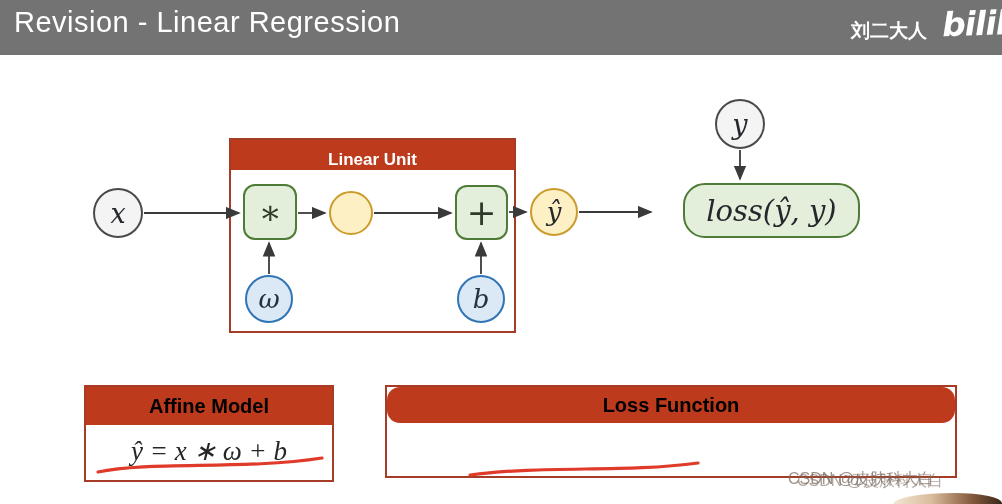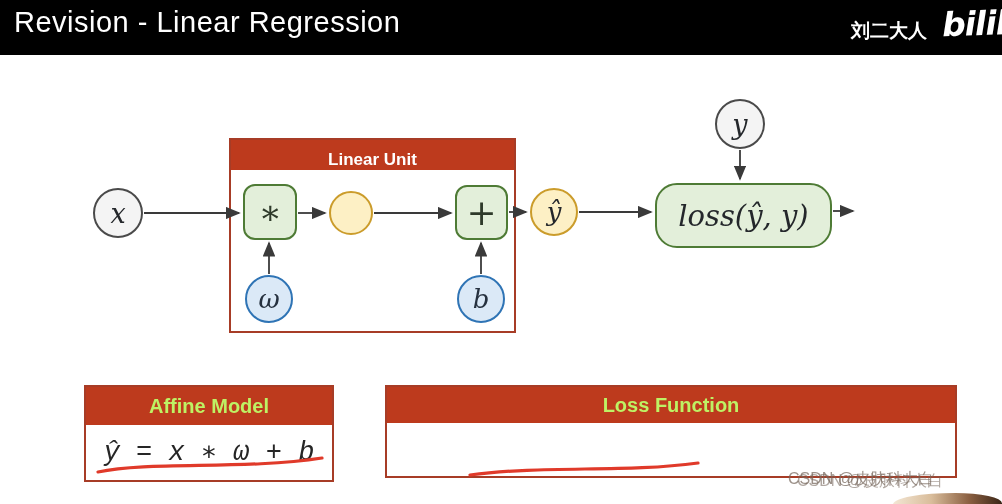--- a/index.html
+++ b/index.html
@@ -1,19 +1,19 @@
 <!DOCTYPE html>
 <html><head>
 <meta charset="utf-8">
 <style>
   html,body{margin:0;padding:0;background:#fff;}
   .slide{position:relative;width:1002px;height:504px;background:#ffffff;overflow:hidden;
          font-family:"Liberation Sans",sans-serif;}
   
-  .banner{position:absolute;left:0;top:0;width:1002px;height:55px;background:#000000;z-index:4;}
+  .banner{position:absolute;left:0;top:0;width:1002px;height:55px;background:#737373;z-index:4;}
   .banner-title{position:absolute;left:14px;top:6px;font-size:29px;color:#ffffff;font-weight:400;letter-spacing:.5px;}
   .banner-author{position:absolute;right:75px;top:18px;font-size:19px;color:#ffffff;font-weight:600;}
   .banner-logo{position:absolute;left:942px;top:4px;font-size:33px;color:#ffffff;font-weight:700;
                font-style:italic;font-family:"DejaVu Sans",sans-serif;letter-spacing:-1px;transform:rotate(-2deg);}
   
   svg.overlay{position:absolute;left:0;top:0;z-index:2;pointer-events:none;}
   
   .node{position:absolute;display:flex;align-items:center;justify-content:center;z-index:3;box-sizing:border-box;
         font-family:"DejaVu Serif","Liberation Serif",serif;font-style:italic;color:#24272b;}
   .circle{border-radius:50%;}
@@ -22,24 +22,24 @@
   .blue-node{background:#dbe9f7;border:2px solid #2f74b5;}
   .green-box{background:#e3efda;border:2.5px solid #4e7b35;border-radius:12px;}
   .lu-frame{position:absolute;left:229px;top:138px;width:287px;height:195px;border:2px solid #a73c26;
             box-sizing:border-box;z-index:1;background:transparent;}
   .lu-header{position:absolute;left:0;top:0;width:100%;height:30px;background:#bd3a1d;display:flex;
              align-items:flex-end;justify-content:center;color:#fff;font-size:17px;font-weight:600;}
   .op-glyph{font-style:normal;font-family:"DejaVu Serif",serif;color:#2e3a2a;}
   .ellipse-node{border-radius:50%;}
   
   .panel{position:absolute;border:2px solid #a73c26;box-sizing:border-box;background:#fff;z-index:1;}
-  .panel-header{width:100%;background:#bd3a1d;color:#bef264;display:flex;align-items:center;justify-content:center;
+  .panel-header{width:100%;background:#bd3a1d;color:#000000;display:flex;align-items:center;justify-content:center;
                 font-size:20px;font-weight:600;box-sizing:border-box;}
   .panel-formula{width:100%;display:flex;align-items:center;justify-content:center;
-                 font-family:Liberation Mono, monospace;font-style:italic;font-size:27px;color:#262626;}
+                 font-family:Liberation Serif, serif;font-style:italic;font-size:27px;color:#262626;}
   
   .watermark{position:absolute;z-index:6;font-size:16px;color:rgba(118,102,92,0.72);white-space:nowrap;}
   .head-blob{position:absolute;left:893px;top:493px;width:109px;height:12px;z-index:5;
              border-radius:60% 45% 0 0 / 100% 90% 0 0;
              background:linear-gradient(90deg,#f3e6d4 0%,#d9bd9b 35%,#8a5f41 70%,#3a2517 100%);}
 </style>
 </head>
 <body>
 
 <div class="slide">
@@ -98,40 +98,40 @@
   </div>
 
   <div class="node circle blue-node" style="left:457px;top:275px;width:48px;height:48px;font-size:26px;color:#26313f;">
     <span>b</span>
   </div>
 
   <div class="node circle yellow-node" style="left:530px;top:188px;width:48px;height:48px;font-size:26px;">
     <span>ŷ</span>
   </div>
 
-  <div class="node green-box" style="left:655px;top:183px;width:177px;height:65px;border-radius:22px;font-size:29px;">
+  <div class="node green-box" style="left:683px;top:183px;width:177px;height:55px;border-radius:22px;font-size:29px;">
     <span>loss(ŷ, y)</span>
   </div>
 
   <div class="node circle gray-node" style="left:715px;top:99px;width:50px;height:50px;font-size:27px;">
     <span>y</span>
   </div>
 
 
   <div class="panel" style="left:84px;top:385px;width:250px;height:97px;">
     <div class="panel-header" style="height:38px;">
       <span>Affine Model</span>
     </div>
     <div class="panel-formula" style="height:52px;">
       <span>ŷ = x ∗ ω + b</span>
     </div>
   </div>
 
   <div class="panel" style="left:385px;top:385px;width:572px;height:93px;">
-    <div class="panel-header" style="height:36px;">
+    <div class="panel-header" style="height:36px;border-radius:13px;">
       <span>Loss Function</span>
     </div>
   </div>
 
   <div class="watermark" style="left:788px;top:469px;">
     <span>CSDN @皮肤科大白</span>
   </div>
   <div class="watermark" style="left:797px;top:471px;opacity:.8;">
     <span>CSDN @皮肤科大白</span>
   </div>

